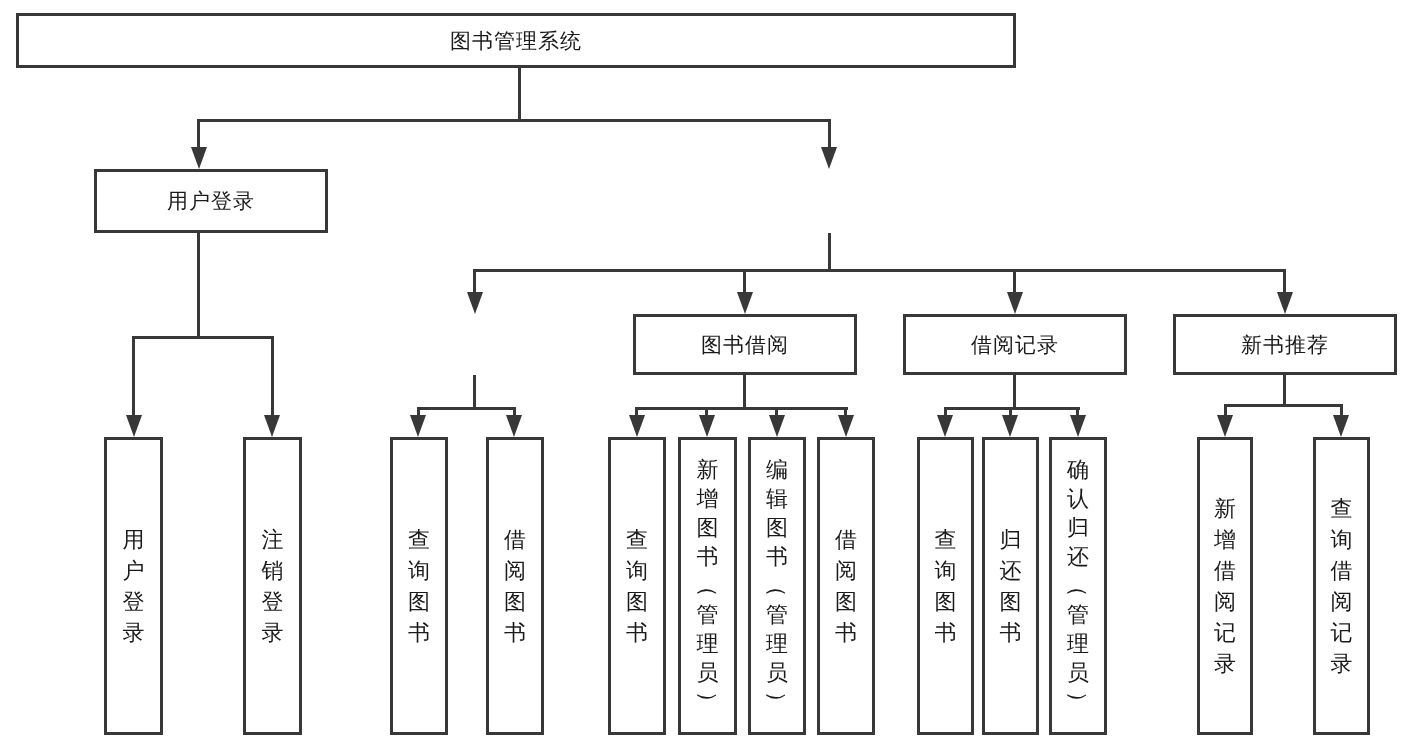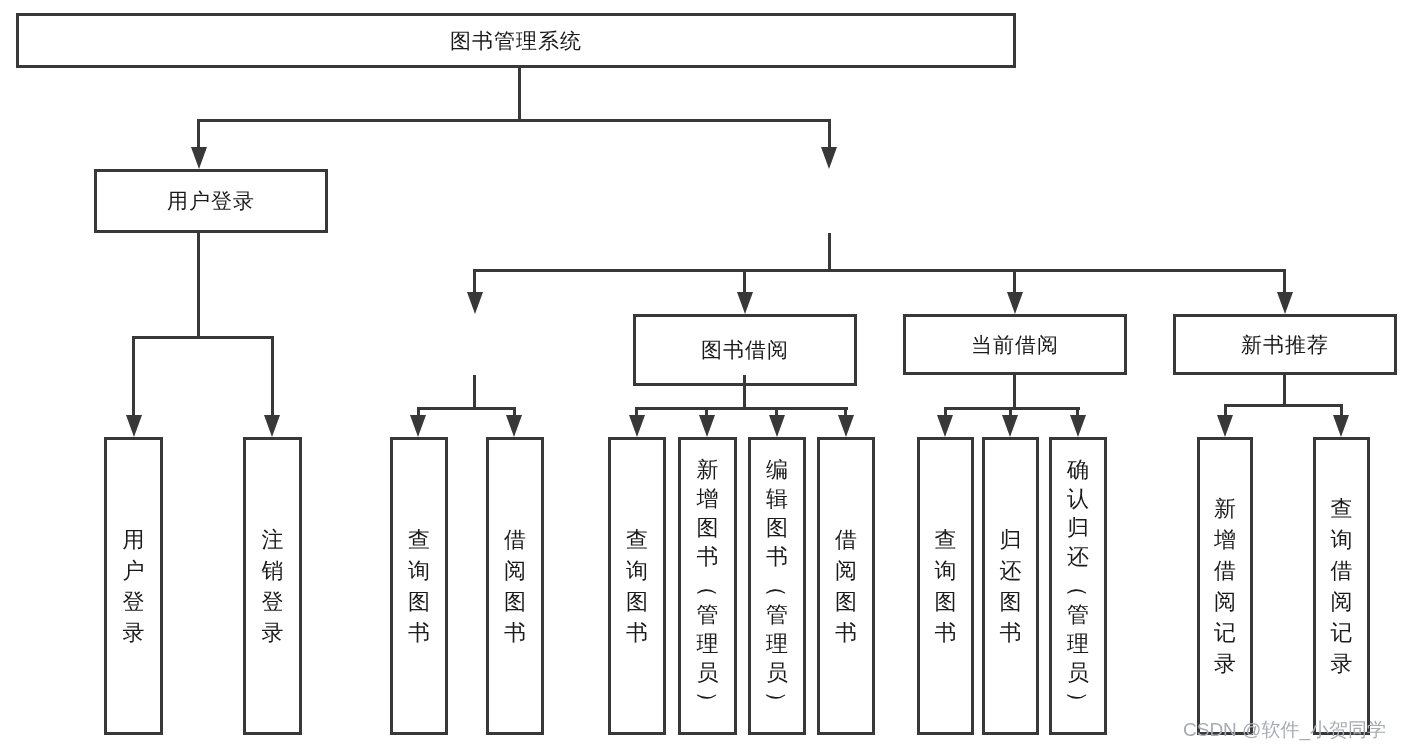--- a/index.html
+++ b/index.html
@@ -69,25 +69,25 @@
 <div class="canvas">
 
   <div class="box" style="left:16px;top:13px;width:1000px;height:55px;">
     <span class="hlabel">图书管理系统</span>
   </div>
 
   <div class="box" style="left:94px;top:169px;width:234px;height:64px;">
     <span class="hlabel">用户登录</span>
   </div>
 
-  <div class="box" style="left:633px;top:314px;width:224px;height:72px;">
+  <div class="box" style="left:633px;top:314px;width:224px;height:61px;">
     <span class="hlabel">图书借阅</span>
   </div>
   <div class="box" style="left:903px;top:314px;width:224px;height:61px;">
-    <span class="hlabel">当前借阅</span>
+    <span class="hlabel">借阅记录</span>
   </div>
   <div class="box" style="left:1173px;top:314px;width:224px;height:61px;">
     <span class="hlabel">新书推荐</span>
   </div>
 
   <div class="box leaf" style="left:104px;top:437px;width:59px;height:298px;">
     <div class="vtext">
         <span>用</span>
         <span>户</span>
         <span>登</span>
@@ -266,15 +266,14 @@
   <div class="vline" style="left:1076px;top:407px;height:11px;"></div>
   <div class="arrow" style="left:1070px;top:415px;"></div>
 
   <div class="vline" style="left:1283px;top:375px;height:31px;"></div>
   <div class="hline" style="left:1224px;top:404px;width:119px;"></div>
   <div class="vline" style="left:1224px;top:404px;height:14px;"></div>
   <div class="arrow" style="left:1217px;top:415px;"></div>
   <div class="vline" style="left:1340px;top:404px;height:14px;"></div>
   <div class="arrow" style="left:1333px;top:415px;"></div>
 
-  <div class="watermark" style="color: rgb(166, 171, 180);">CSDN @软件_小贺同学</div>
 
 </div>
 
 </body></html>

